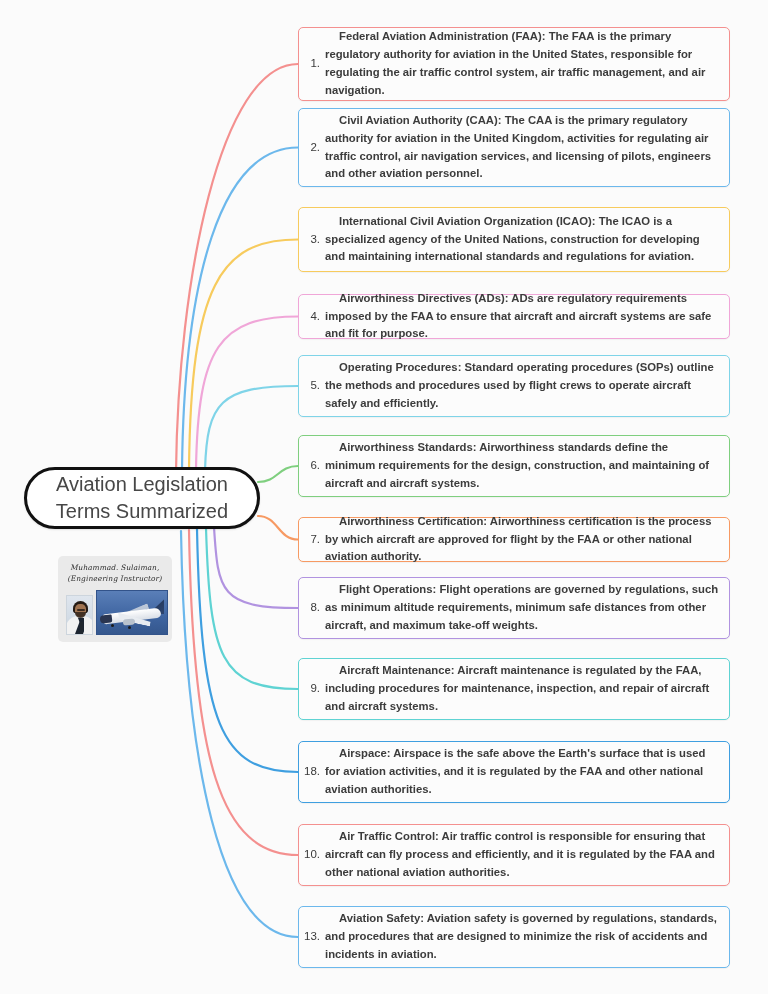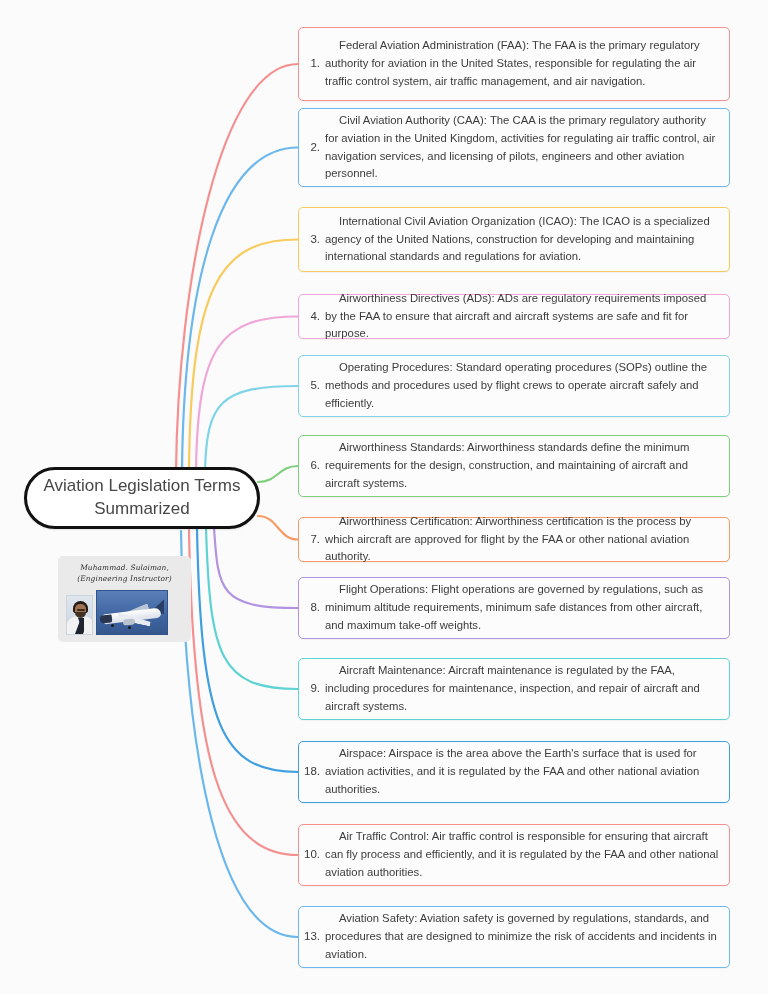--- a/index.html
+++ b/index.html
@@ -31,31 +31,31 @@
     border: 3px solid #111111;
     border-radius: 31px;
     display: flex;
     align-items: center;
     justify-content: center;
     text-align: center;
     z-index: 5;
     box-shadow: 0 1px 2px rgba(0,0,0,.10);
   }
   #central-node .ctext {
-    font-size: 17px;
+    font-size: 20px;
     line-height: 1.35;
     color: #474747;
     font-weight: 400;
     padding: 0 16px;
   }
   
   #author-card {
     position: absolute;
     left: 58px; top: 556px;
-    width: 133px; height: 86px;
+    width: 114px; height: 86px;
     background: #eaeaea;
     border-radius: 5px;
     z-index: 4;
     padding: 7px 8px 6px 8px;
   }
   #author-card .aname {
     font-family: "DejaVu Serif", "Liberation Serif", serif;
     font-style: italic;
     font-size: 7.4px;
     line-height: 1.45;
@@ -211,20 +211,21 @@
     color: #3a3a3a;
     line-height: 1;
   }
   .topic .body {
     flex: 1;
     font-size: 11.3px;
     line-height: 1.58;
     color: #3c3c3c;
     padding: 9px 10px 9px 2px;
     text-indent: 14px;
+    font-weight: bold;
   }
 </style>
 </head>
 <body>
 
 <div id="canvas">
 
   <svg id="wires" viewBox="0 0 768 994" width="768" height="994">
       <path d="M 176 472 C 178 282, 220 64, 298 64" fill="none" stroke="#f4908f" stroke-width="2.2" stroke-linecap="round"></path>
       <path d="M 182 470 C 184 280, 220 147.5, 298 147.5" fill="none" stroke="#6cb8ec" stroke-width="2.2" stroke-linecap="round"></path>
@@ -303,21 +304,21 @@
       <div class="topic" style="top: 577px; height: 62px; border-color: rgb(177, 147, 224);">
         <div class="num">8.</div>
         <div class="body">Flight Operations: Flight operations are governed by regulations, such as minimum altitude requirements, minimum safe distances from other aircraft, and maximum take-off weights.</div>
       </div>
       <div class="topic" style="top: 658px; height: 62px; border-color: rgb(95, 211, 211);">
         <div class="num">9.</div>
         <div class="body">Aircraft Maintenance: Aircraft maintenance is regulated by the FAA, including procedures for maintenance, inspection, and repair of aircraft and aircraft systems.</div>
       </div>
       <div class="topic" style="top: 741px; height: 62px; border-color: rgb(63, 159, 224);">
         <div class="num">18.</div>
-        <div class="body">Airspace: Airspace is the area above the Earth's surface that is used for aviation activities, and it is regulated by the FAA and other national aviation authorities.</div>
+        <div class="body">Airspace: Airspace is the safe above the Earth's surface that is used for aviation activities, and it is regulated by the FAA and other national aviation authorities.</div>
       </div>
       <div class="topic" style="top: 824px; height: 62px; border-color: rgb(244, 144, 143);">
         <div class="num">10.</div>
         <div class="body">Air Traffic Control: Air traffic control is responsible for ensuring that aircraft can fly process and efficiently, and it is regulated by the FAA and other national aviation authorities.</div>
       </div>
       <div class="topic" style="top: 906px; height: 62px; border-color: rgb(108, 184, 236);">
         <div class="num">13.</div>
         <div class="body">Aviation Safety: Aviation safety is governed by regulations, standards, and procedures that are designed to minimize the risk of accidents and incidents in aviation.</div>
       </div>
     </div>

